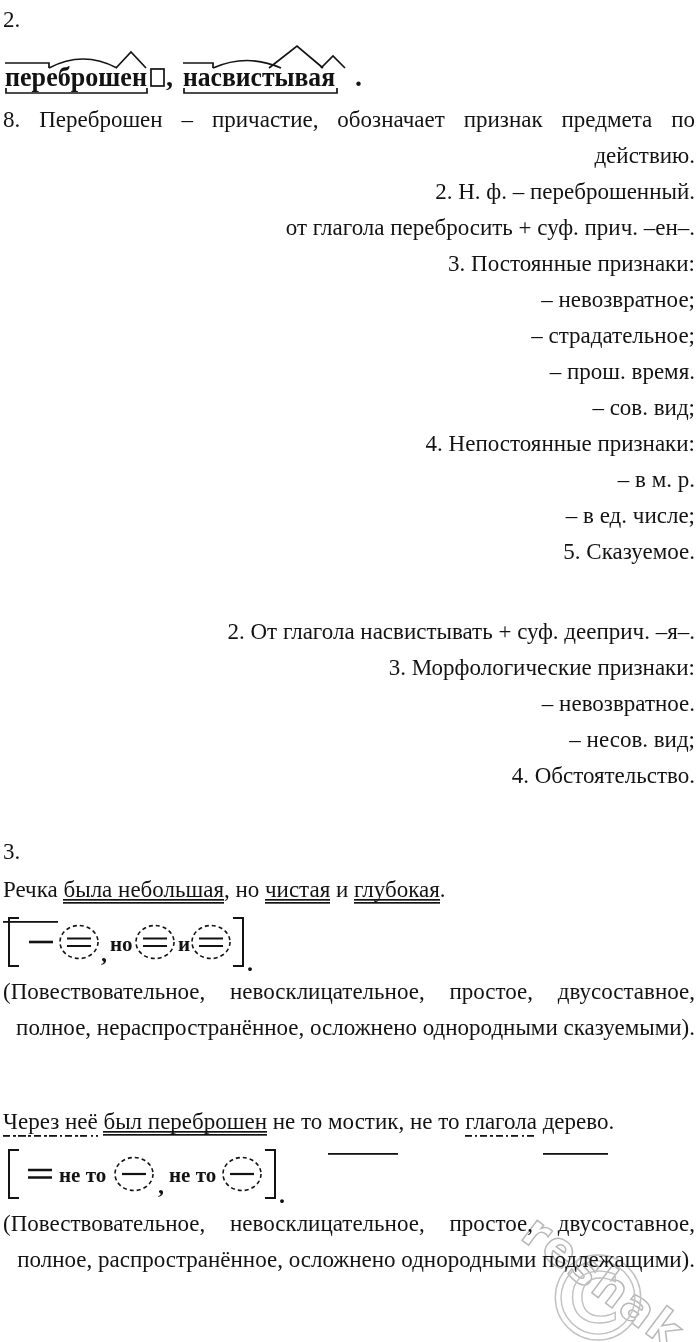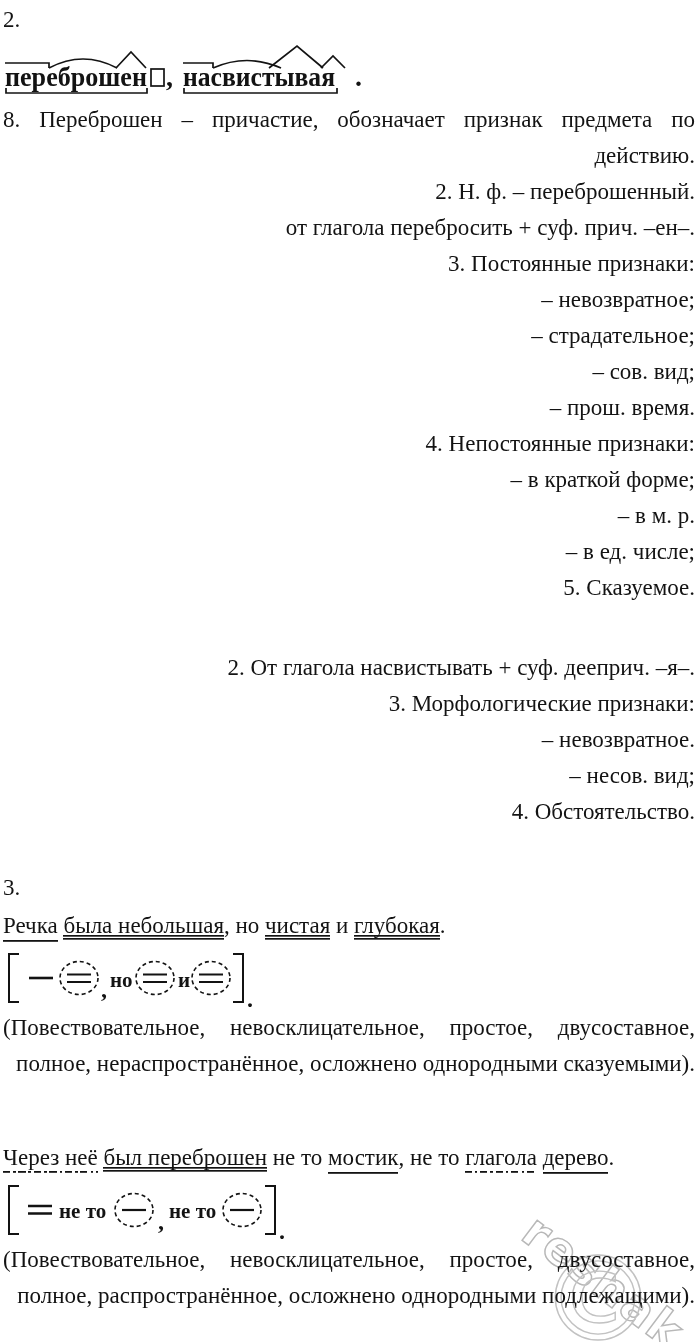--- a/index.html
+++ b/index.html
@@ -28,21 +28,21 @@
   .schema2 { margin: 2px 0 0 0; }
 
   .gap44 { height: 44px; }
   .gap40 { height: 40px; }
   .gap56 { height: 56px; }
 
   .sentence { margin: 0; line-height: 40px; white-space: nowrap; }
   .seg { padding-bottom: 1px; }
   .u1 {
     background: linear-gradient(#131313,#131313) left bottom / 100% 1.8px no-repeat;
-    padding-bottom: 4px;
+    padding-bottom: 21px;
   }
   .u2 {
     background:
       linear-gradient(#131313,#131313) 0 100% / 100% 1.7px no-repeat,
       linear-gradient(#131313,#131313) 0 calc(100% - 3.6px) / 100% 1.7px no-repeat;
     padding-bottom: 2px;
   }
   .udd {
     background: repeating-linear-gradient(to right, #131313 0 7px, transparent 7px 10px, #131313 10px 12.5px, transparent 12.5px 15.5px) left bottom / 100% 1.8px no-repeat;
     padding-bottom: 3px;
@@ -78,24 +78,23 @@
     <p class="line just">8. Переброшен – причастие, обозначает признак предмета по</p>
     <p class="line">действию.</p>
 
     <div>
 
     <p class="line">2. Н. ф. – переброшенный.</p>
         <p class="line">от глагола перебросить + суф. прич. –ен–.</p>
         <p class="line">3. Постоянные признаки:</p>
         <p class="line">– невозвратное;</p>
         <p class="line">– страдательное;</p>
+        <p class="line">– прош. время.</p>
         <p class="line">– сов. вид;</p>
-        <p class="line">– прош. время.</p>
         <p class="line">4. Непостоянные признаки:</p>
-        <p class="line">– в краткой форме;</p>
         <p class="line">– в м. р.</p>
         <p class="line">– в ед. числе;</p>
         <p class="line">5. Сказуемое.</p>
       </div>
 
     <div class="gap44"></div>
 
     <div>
 
         <p class="line">2. От глагола насвистывать + суф. дееприч. –я–.</p>

